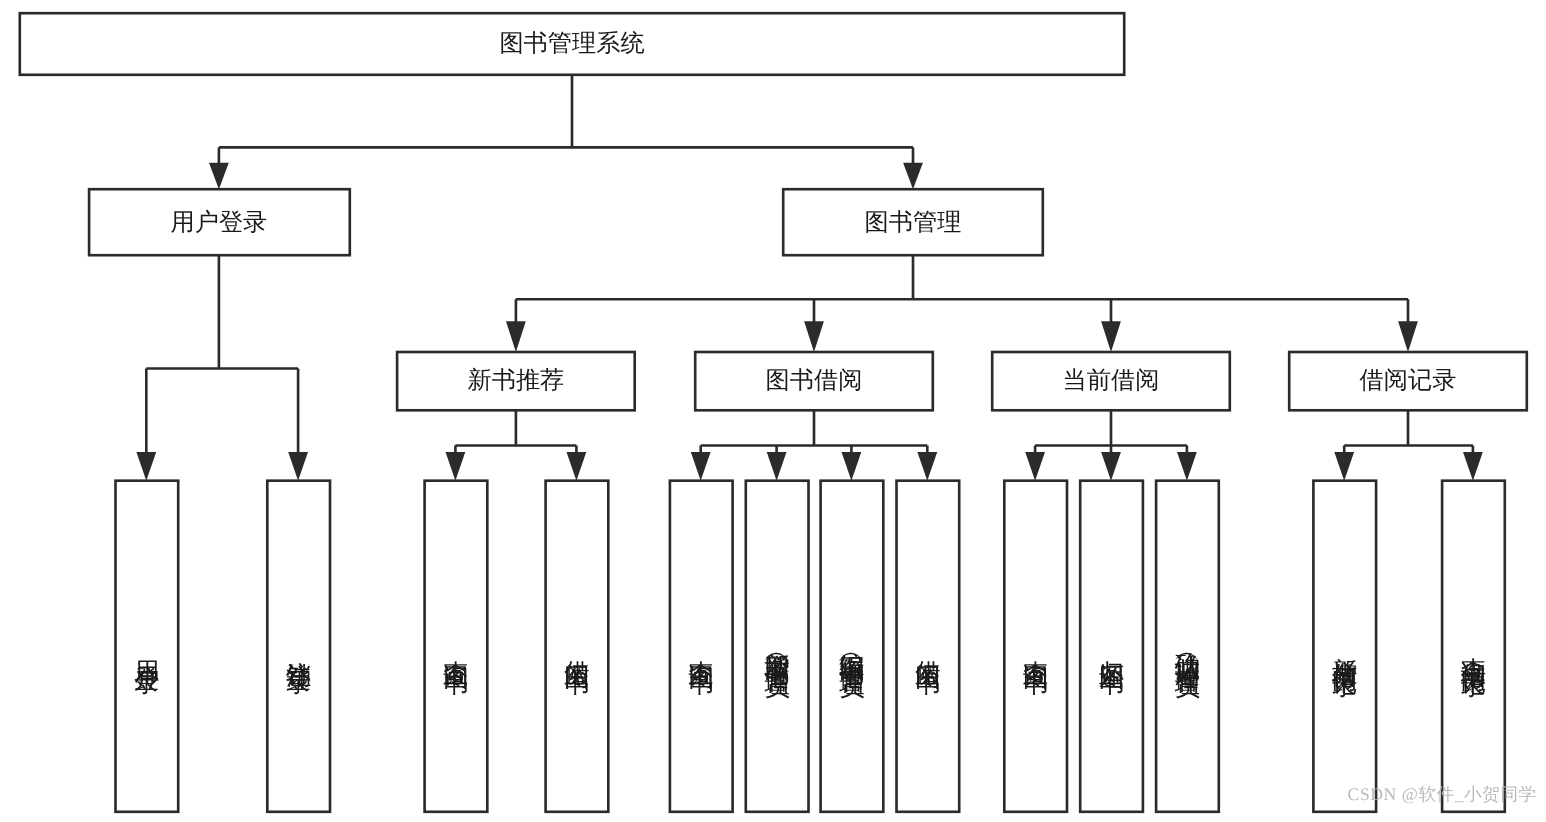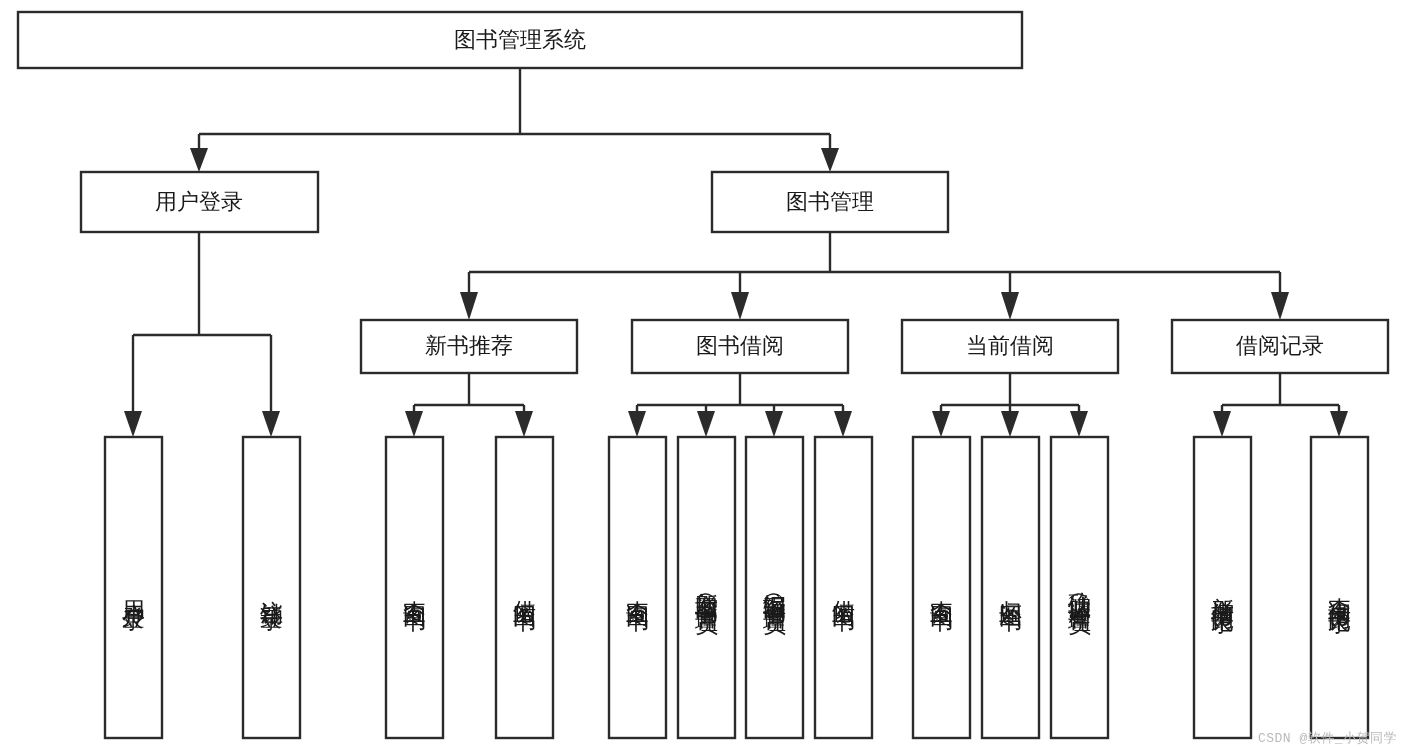--- a/index.html
+++ b/index.html
@@ -62,23 +62,23 @@
   .leaf-label-wrap {
     position: absolute;
     display: flex;
     align-items: center;
     justify-content: center;
     pointer-events: none;
   }
   .watermark {
     position: absolute;
     right: 8px;
-    bottom: 0;
-    font-family: Liberation Mono, monospace;
-    font-size: 13px;
+    bottom: 14px;
+    font-family: Liberation Serif, serif;
+    font-size: 16px;
     color: #b9b9b9;
     letter-spacing: 0.5px;
     white-space: nowrap;
   }
 </style>
 </head>
 <body>
 
 <div id="diagram-root">
 

